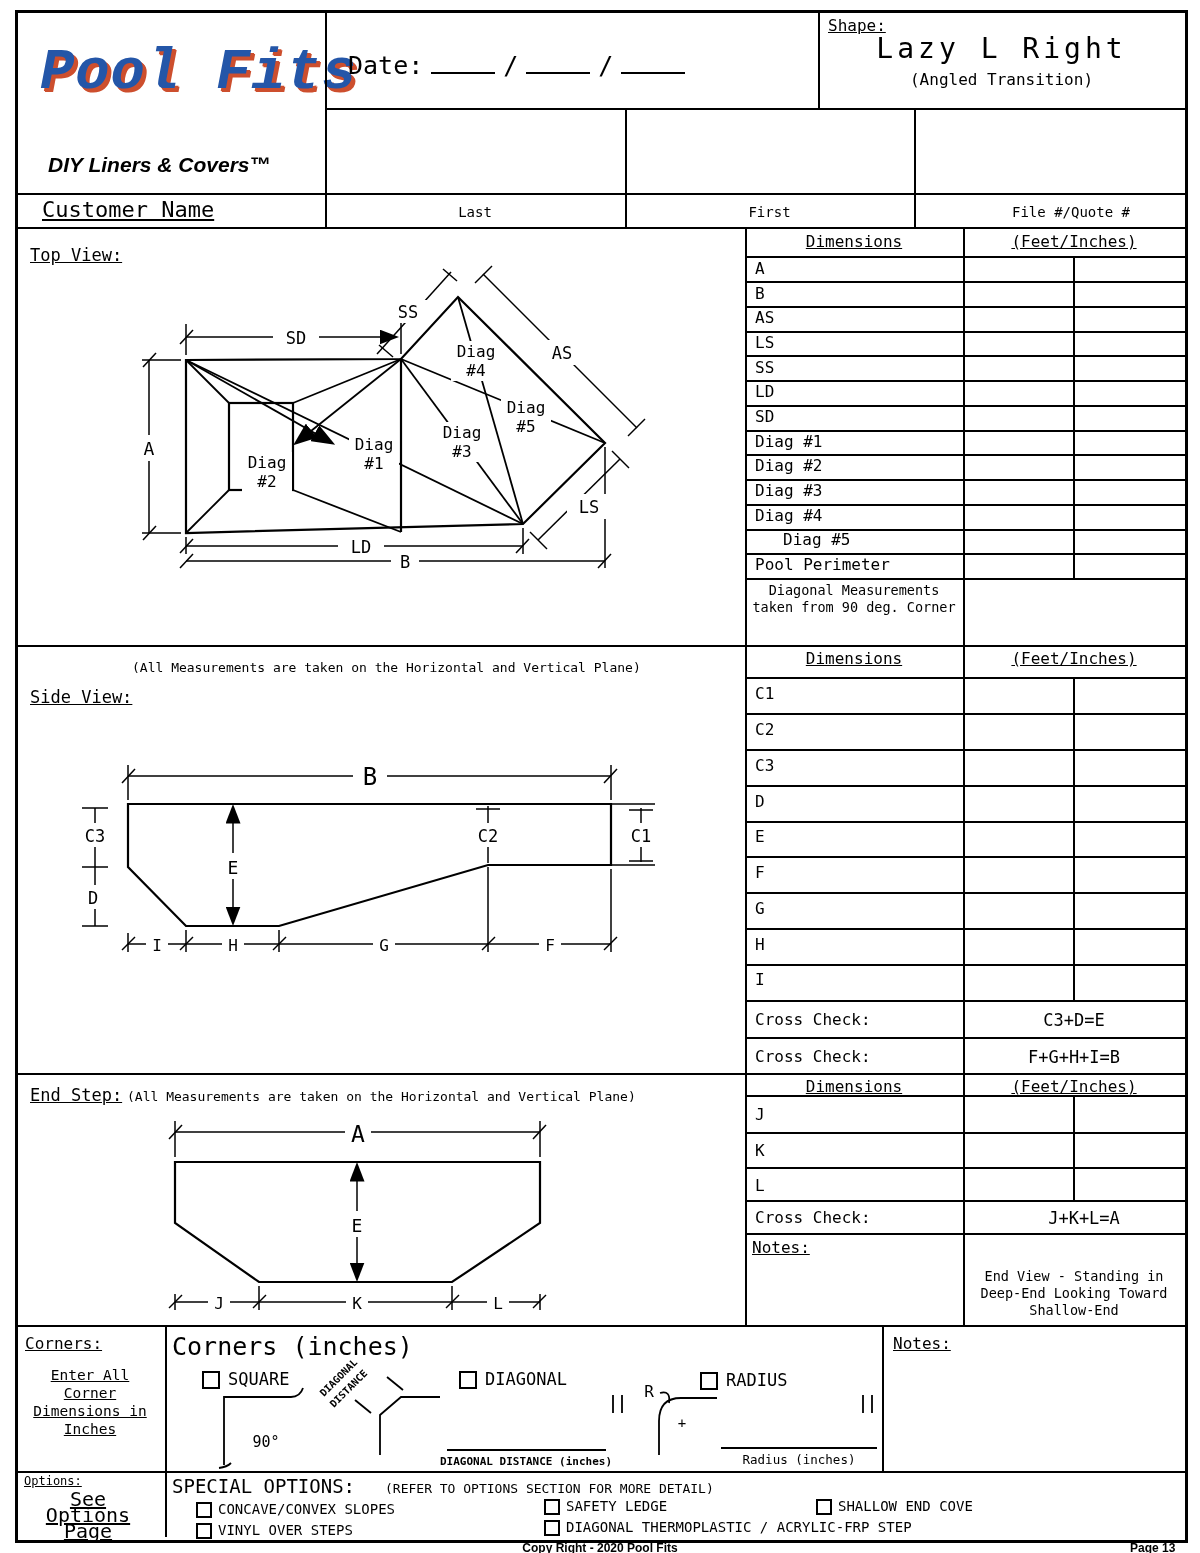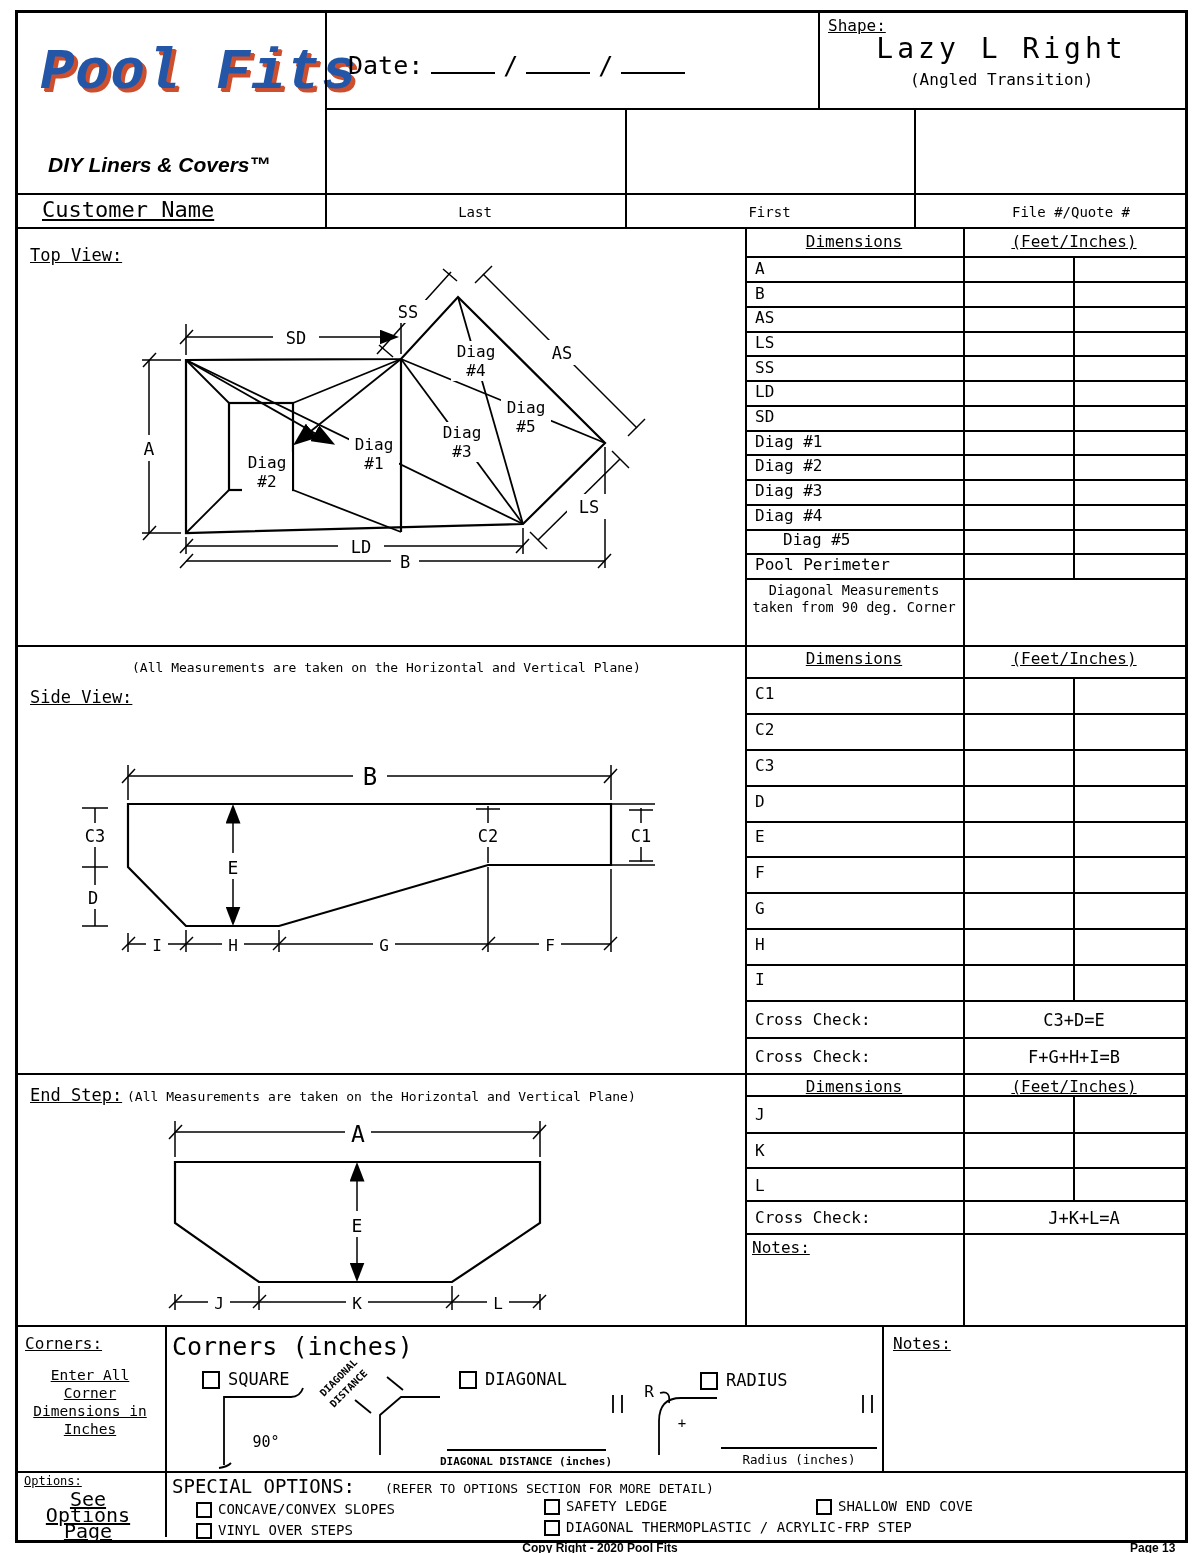--- a/index.html
+++ b/index.html
@@ -379,20 +379,21 @@
   <div class="rowlbl" style="top:1141px;">K</div>
   <div class="rowlbl" style="top:1176px;">L</div>
   <div class="vcell" style="top:1097px;height:33px;"></div>
   <div class="vcell" style="top:1134px;height:31px;"></div>
   <div class="vcell" style="top:1169px;height:29px;"></div>
 
   <div class="rowlbl" style="top:1208px;">Cross Check:</div>
   <div class="abs ctr" style="left:963px;top:1208px;width:242px;font-size:17px;">J+K+L=A</div>
 
   <div class="abs u nw" style="left:752px;top:1238px;font-size:16px;">Notes:</div>
+  <div class="abs ctr" style="left:968px;top:1268px;width:212px;font-size:13.5px;line-height:17px;">End View - Standing in Deep-End Looking Toward Shallow-End</div>
 
   <div class="abs u nw" style="left:25px;top:1334px;font-size:16px;">Corners:</div>
   <div class="abs ctr" style="left:15px;top:1366px;width:150px;font-size:14.5px;line-height:18px;">
     <span class="u">Enter All</span><br>
     <span class="u">Corner</span><br>
     <span class="u">Dimensions in</span><br>
     <span class="u">Inches</span>
   </div>
 
   <div class="abs nw" style="left:172px;top:1332px;font-size:25px;">Corners (inches)</div>

